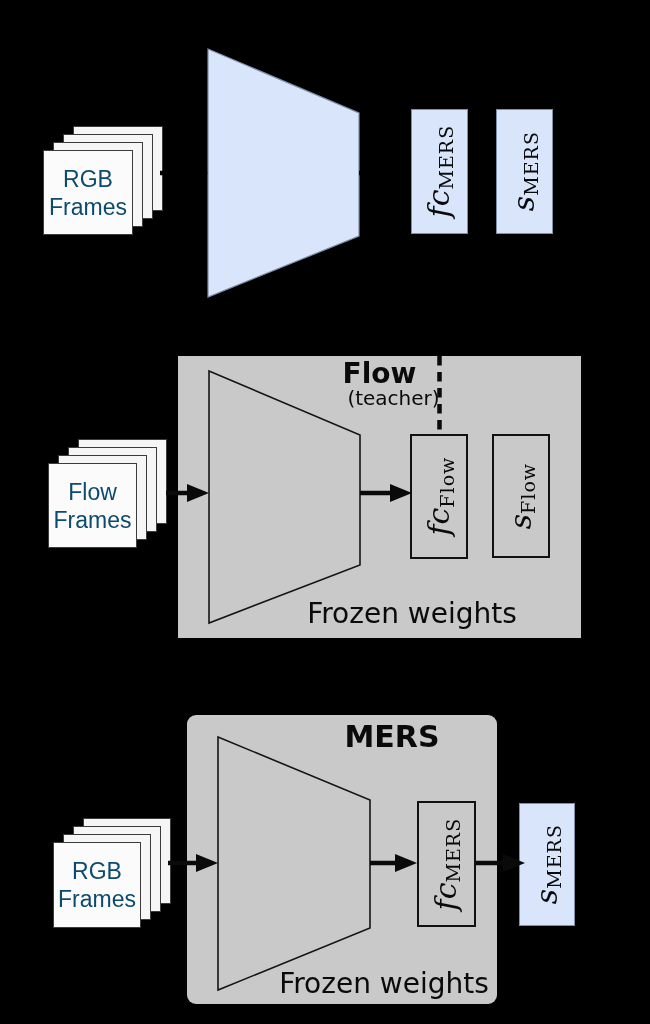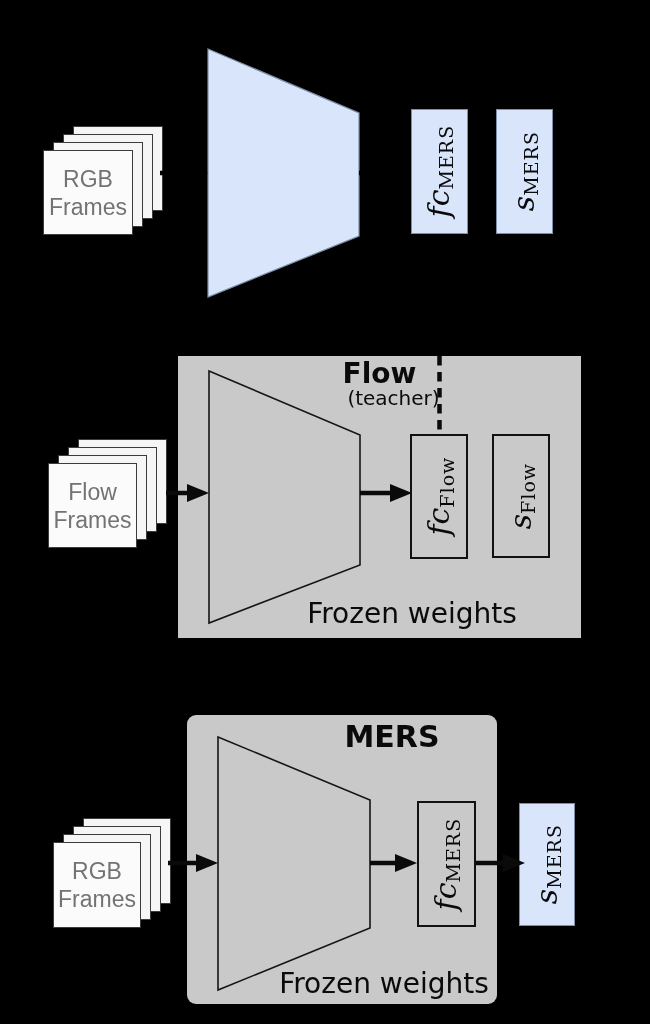--- a/index.html
+++ b/index.html
@@ -21,21 +21,21 @@
   .sheet {
     position:absolute; width:90px; height:85px;
     background:#f6f6f6; border:1px solid #3c3c3c;
   }
   .sheet.front {
     background:#fbfbfb;
     display:flex; flex-direction:column; align-items:center; justify-content:center;
   }
   .frames-label {
     font-family:"Liberation Sans", sans-serif;
-    font-size:23px; line-height:28px; color:#737373; text-align:right;
+    font-size:23px; line-height:28px; color:#0c4a6e; text-align:right;
   }
   
   .box {
     position:absolute; z-index:3;
     display:flex; align-items:center; justify-content:center;
   }
   .box.blue { background:#d9e5fb; border:1px solid #7d8fa9; }
   .box.gray { background:#c9c9c9; border:2px solid #111; }
   .rot {
     transform:rotate(-90deg); white-space:nowrap;

